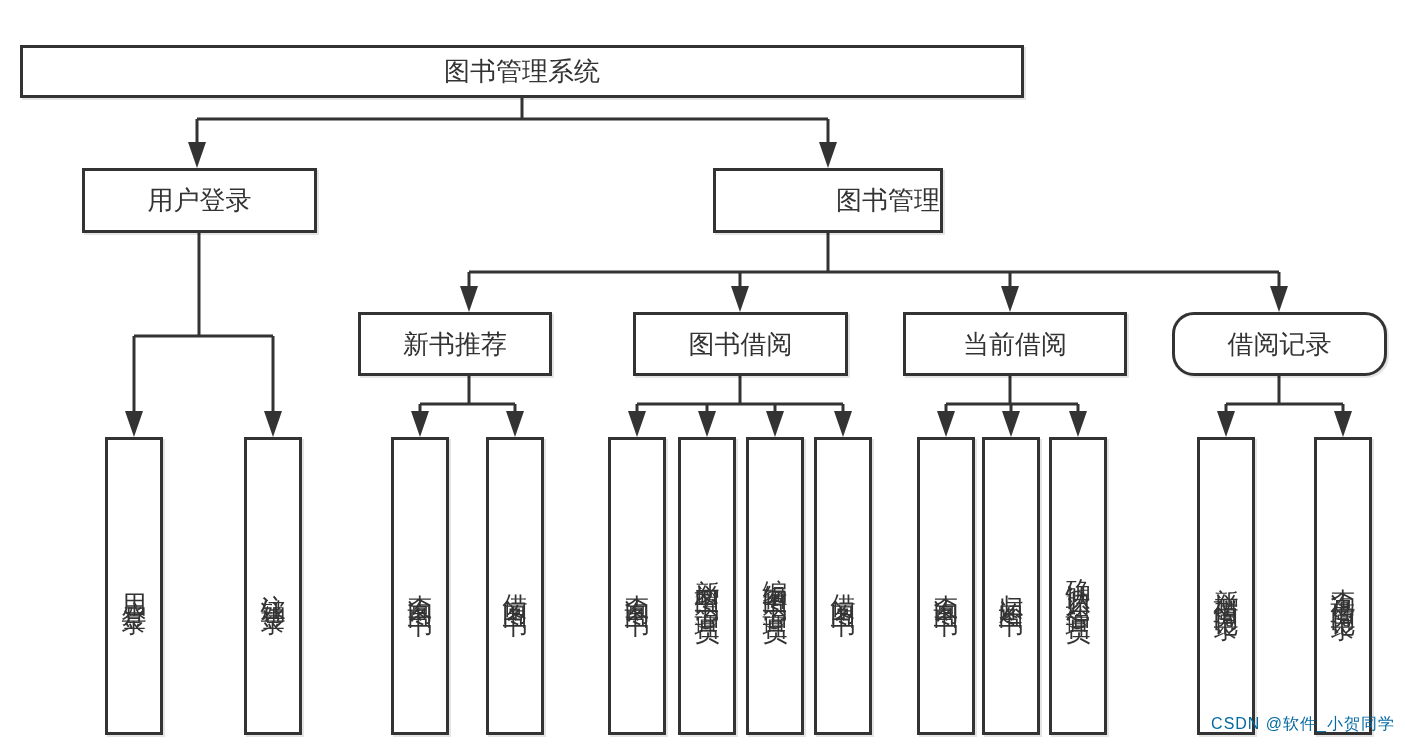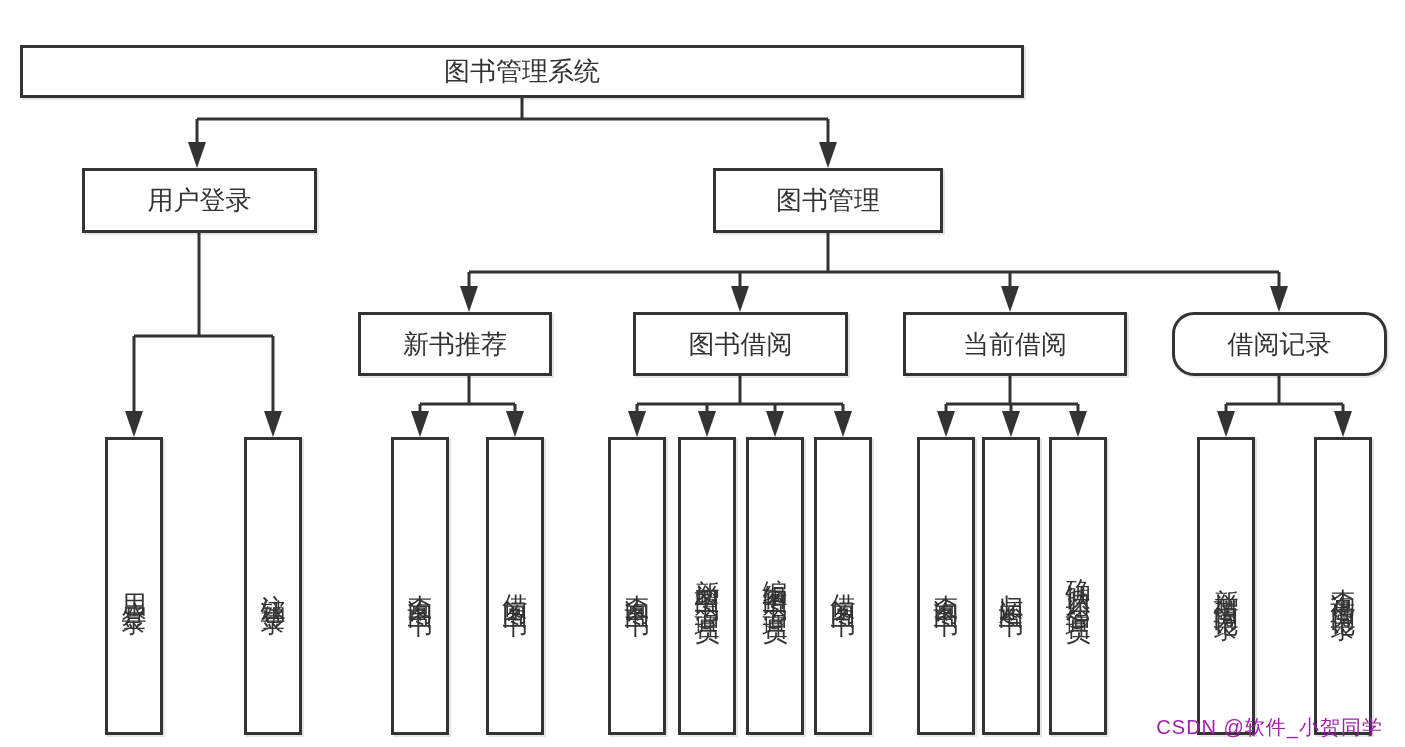--- a/index.html
+++ b/index.html
@@ -36,36 +36,36 @@
     writing-mode:vertical-rl;
     text-orientation:mixed;
     line-height:1;
     letter-spacing:6px;
     font-size:25px;
     white-space:nowrap;
   }
   
   .n-root{left:20px;top:13px;width:1004px;height:53px;margin-top:32px;}
   .n-login{left:82px;top:168px;width:235px;height:65px;}
-  .n-mgmt{left:713px;top:168px;width:230px;height:65px;}
+  .n-mgmt{left:713px;top:168px;width:230px;height:65px;justify-content:flex-end;}
   .n-s0{left:358px;top:312px;width:194px;height:64px;}
   .n-s1{left:633px;top:312px;width:215px;height:64px;}
   .n-s2{left:903px;top:312px;width:224px;height:64px;}
   .n-s3{left:1172px;top:312px;width:215px;height:64px;border-radius:22px;}
   .leaf{top:437px;width:58px;height:298px;}
   .l-g1a{left:105px;} .l-g1b{left:244px;}
   .l-g2a{left:391px;} .l-g2b{left:486px;}
   .l-g3a{left:608px;} .l-g3b{left:678px;} .l-g3c{left:746px;} .l-g3d{left:814px;}
   .l-g4a{left:917px;} .l-g4b{left:982px;} .l-g4c{left:1049px;}
   .l-g5a{left:1197px;} .l-g5b{left:1314px;}
   .watermark{
     position:absolute;
-    right:22px;top:714px;
-    font-size:20px;
-    color:#a21caf;
+    right:10px;top:714px;
+    font-size:16px;
+    color:#0369a1;
     z-index:5;
     letter-spacing:1px;
     white-space:nowrap;
   }
 </style>
 </head>
 <body>
 
 <div class="canvas">
 

